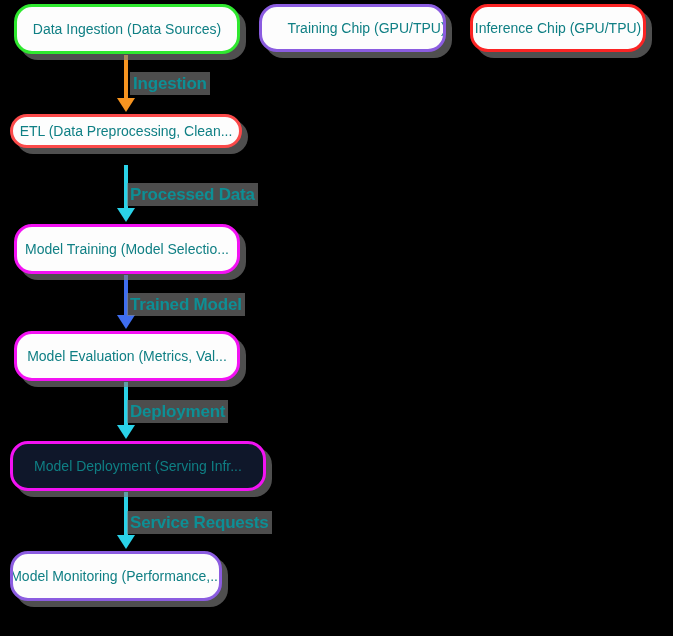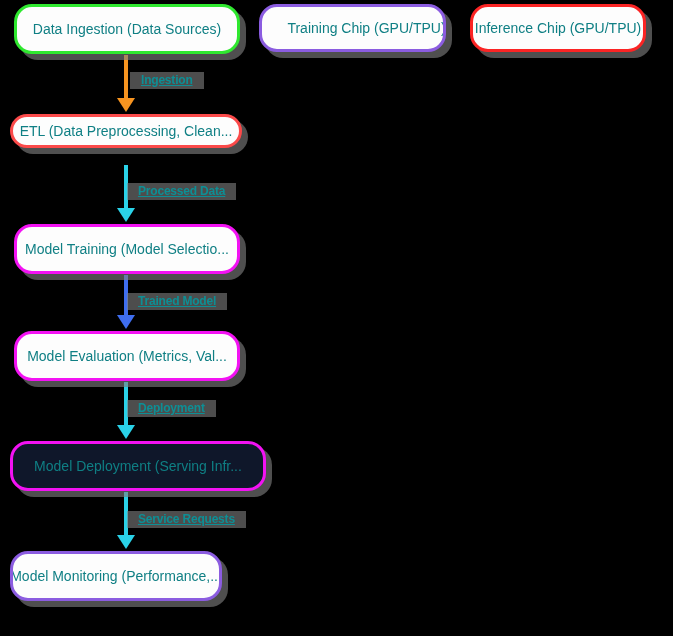--- a/index.html
+++ b/index.html
@@ -41,28 +41,27 @@
     left: 0;
     top: 0;
     width: 673px;
     height: 636px;
     pointer-events: none;
   }
 
   .edge-label {
     position: absolute;
     color: #0d8f95;
-    font-size: 12px;
+    font-size: 17px;
     font-weight: bold;
     line-height: 1.25;
-    padding: 1px 11px;
+    padding: 1px 3px;
     background: rgba(128,128,128,0.60);
     white-space: nowrap;
     letter-spacing: -0.2px;
-    text-decoration: underline;
   }
 </style>
 </head>
 <body>
 
 <div id="canvas">
 
   <svg class="edge-svg" viewBox="0 0 673 636">
       <line x1="126" y1="55" x2="126" y2="98" stroke="#f79420" stroke-width="4"></line>
       <polygon points="117,98 135,98 126,112" fill="#f79420"></polygon>

